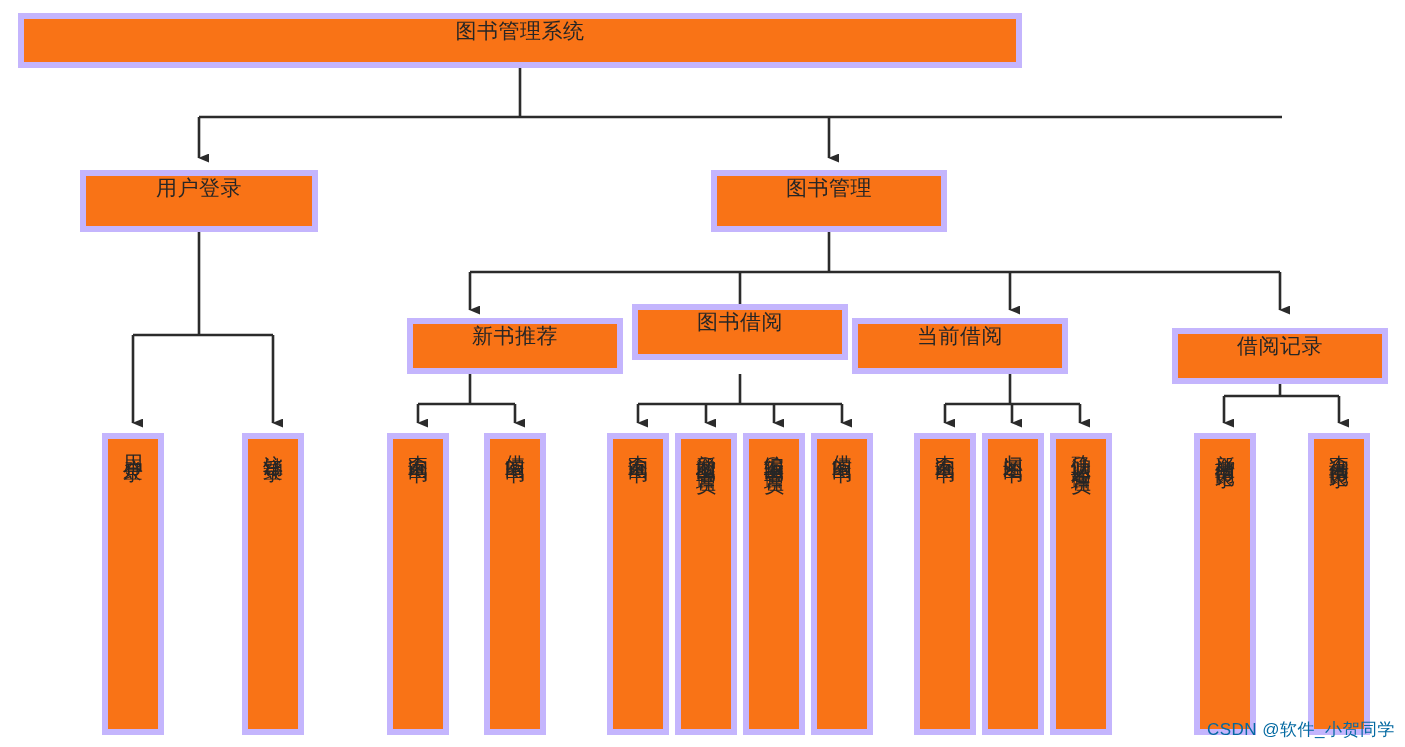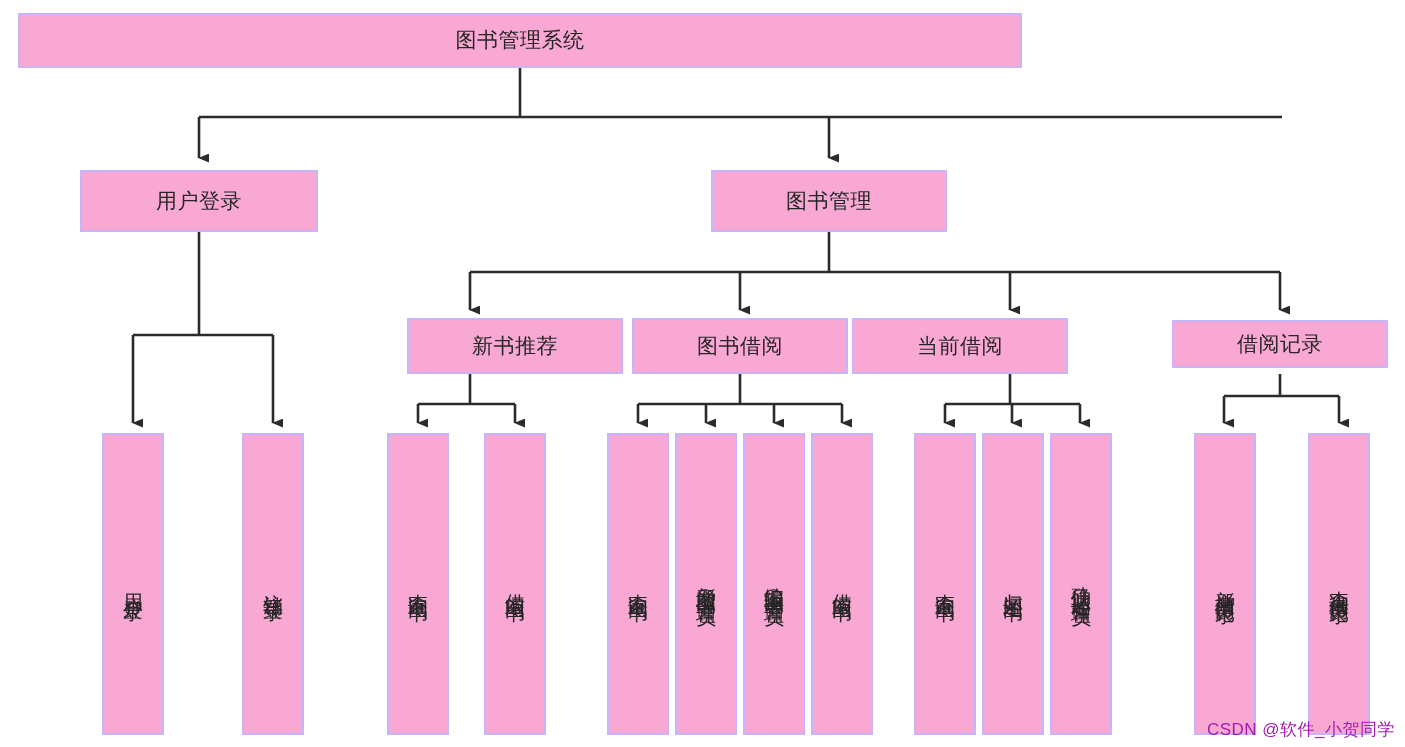--- a/index.html
+++ b/index.html
@@ -20,24 +20,23 @@
   #svg-layer {
     position: absolute;
     left: 0;
     top: 0;
     width: 1405px;
     height: 747px;
   }
   .node {
     position: absolute;
     box-sizing: border-box;
-    border: 2px solid #c4b5fd;
-    background: #f9a8d4;
+    border: 6px solid #c4b5fd;
+    background: #f97316;
     display: flex;
-    align-items: center;
     justify-content: center;
     color: #262626;
   }
   .node-label {
     font-size: 21px;
     line-height: 1.15;
     white-space: nowrap;
     letter-spacing: 0.5px;
   }
   
@@ -46,21 +45,21 @@
     text-orientation: upright;
     letter-spacing: 3px;
     font-size: 20px;
     white-space: nowrap;
   }
   .watermark {
     position: absolute;
     right: 10px;
     bottom: 6px;
     font-size: 17px;
-    color: #a21caf;
+    color: #0369a1;
     letter-spacing: 0.5px;
     white-space: nowrap;
     user-select: none;
   }
 </style>
 </head>
 <body>
 
 <div id="diagram-root">
 
@@ -123,29 +122,29 @@
   </div>
 
   <div class="node" style="left:711px; top:170px; width:236px; height:62px;">
     <span class="node-label">图书管理</span>
   </div>
 
   <div class="node" style="left:362px; top:318px; width:216px; height:56px;margin-left:45px;">
     <span class="node-label">新书推荐</span>
   </div>
 
-  <div class="node" style="left:632px; top:318px; width:216px; height:56px;">
+  <div class="node" style="left:632px; top:304px; width:216px; height:56px;">
     <span class="node-label">图书借阅</span>
   </div>
 
   <div class="node" style="left:852px; top:318px; width:216px; height:56px;">
     <span class="node-label">当前借阅</span>
   </div>
 
-  <div class="node" style="left:1172px; top:320px; width:216px; height:48px;">
+  <div class="node" style="left:1172px; top:328px; width:216px; height:56px;">
     <span class="node-label">借阅记录</span>
   </div>
 
   <div class="node vertical" style="left:102px; top:433px; width:62px; height:302px;">
     <span class="node-label">用户登录</span>
   </div>
 
   <div class="node vertical" style="left:242px; top:433px; width:62px; height:302px;">
     <span class="node-label">注销登录</span>
   </div>

